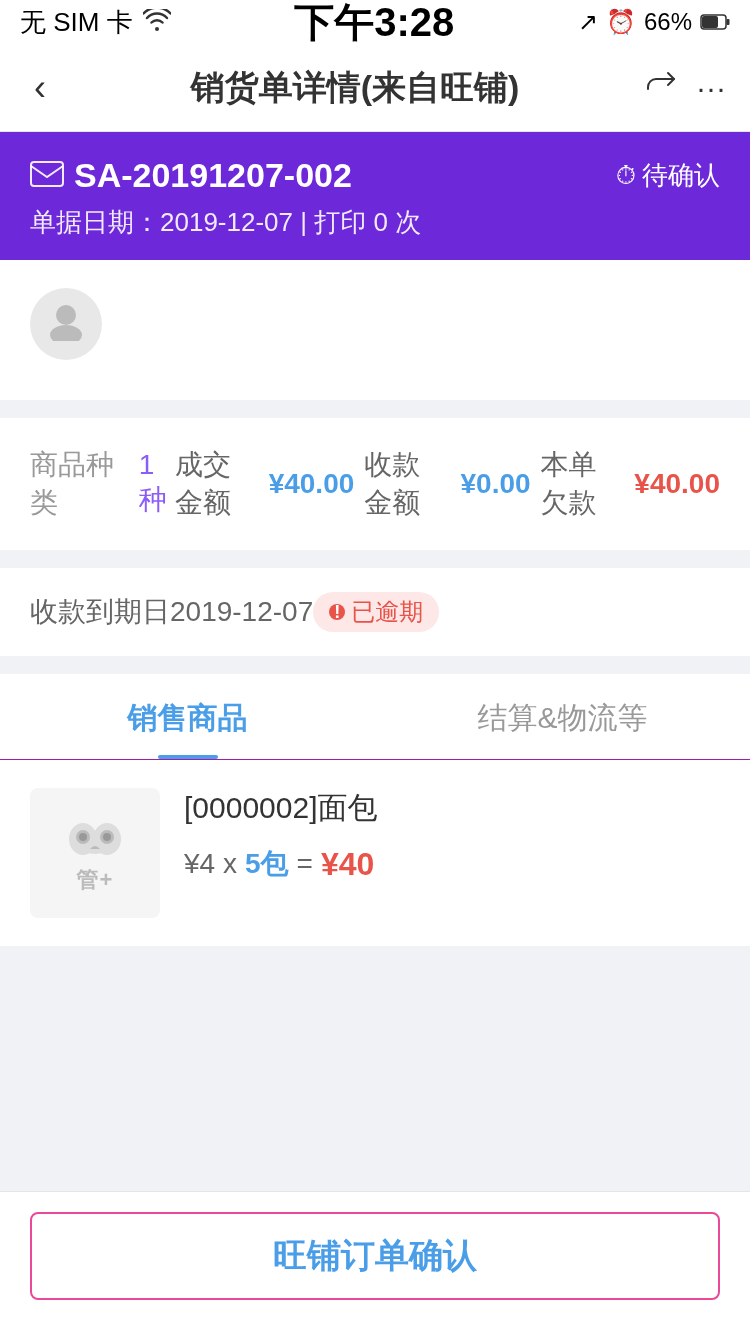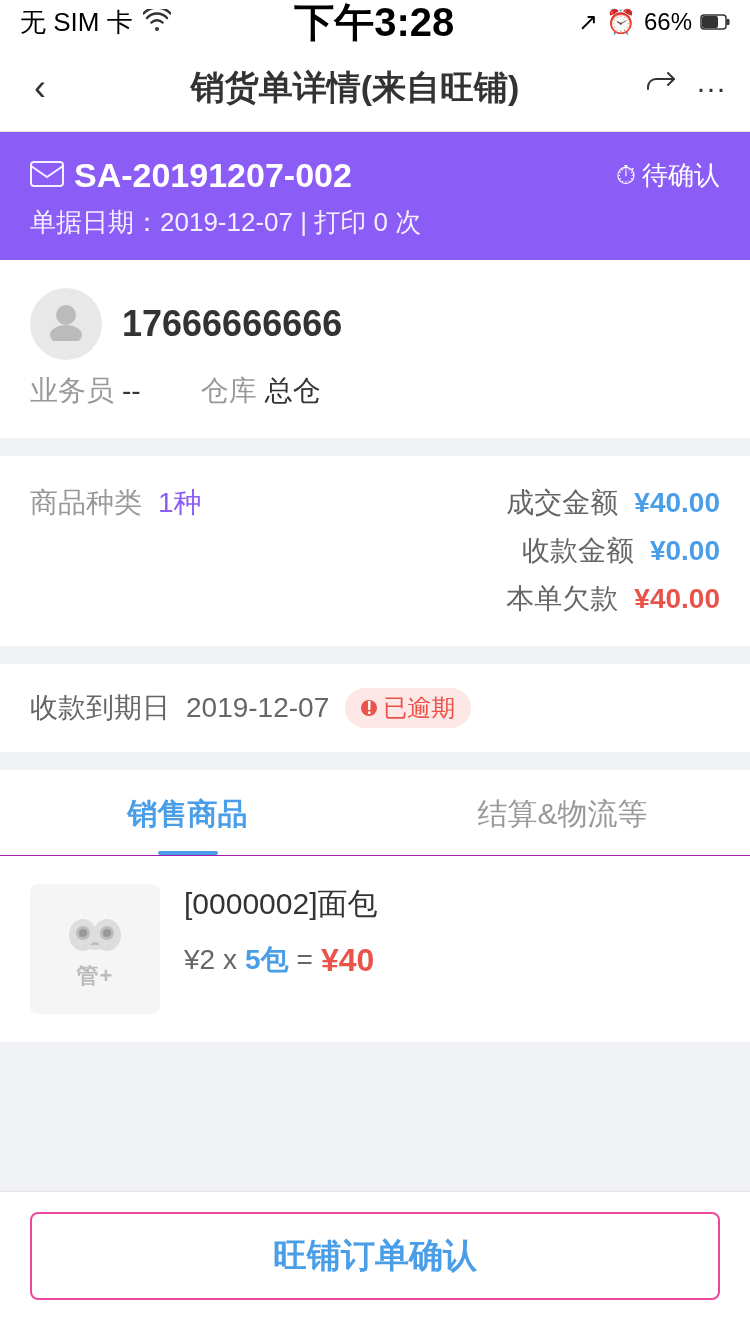--- a/index.html
+++ b/index.html
@@ -59,21 +59,21 @@
       gap: 20px;
     }
     .nav-action-btn {
       color: #333;
       font-size: 30px;
       cursor: pointer;
     }
 
     
     .order-banner {
-      background: #8b5cf6;
+      background: #6d28d9;
       padding: 24px 30px 20px;
     }
     .order-banner-top {
       display: flex;
       justify-content: space-between;
       align-items: center;
       margin-bottom: 10px;
     }
     .order-id {
       font-size: 34px;
@@ -159,21 +159,21 @@
       display: flex;
       align-items: center;
       gap: 16px;
       font-size: 28px;
       color: #666;
     }
     .summary-label { color: #999; }
     .summary-value { color: #8b5cf6; font-weight: 500; }
     .summary-right {
       display: flex;
-      flex-direction: column;
+      flex-direction: row;
       align-items: flex-end;
       gap: 10px;
     }
     .summary-row {
       display: flex;
       align-items: center;
       gap: 16px;
       font-size: 28px;
     }
     .amount-label { color: #666; }
@@ -183,21 +183,20 @@
 
     
     .due-section {
       background: #fff;
       padding: 24px 30px;
       margin-bottom: 18px;
       font-size: 28px;
       color: #666;
       display: flex;
       align-items: center;
-      gap: 16px;
     }
     .overdue-badge {
       background: #fde8e7;
       color: #e8534a;
       border-radius: 20px;
       padding: 4px 16px;
       font-size: 24px;
       display: flex;
       align-items: center;
       gap: 6px;
@@ -400,31 +399,20 @@
 <div class="customer-section">
   <div class="customer-row">
     <div class="avatar">
       <span class="avatar-icon">
         <svg width="42" height="42" viewBox="0 0 42 42" fill="none">
           <circle cx="21" cy="16" r="10" fill="#bbb"></circle>
           <ellipse cx="21" cy="36" rx="16" ry="10" fill="#bbb"></ellipse>
         </svg>
       </span>
     </div>
-    <span class="customer-phone">17666666666</span>
-  </div>
-  <div class="customer-meta">
-    <div class="customer-meta-item">
-      <span class="meta-label">业务员</span>
-      <span class="meta-value">--</span>
-    </div>
-    <div class="customer-meta-item">
-      <span class="meta-label">仓库</span>
-      <span class="meta-value">总仓</span>
-    </div>
   </div>
 </div>
 
 <div class="summary-section">
   <div class="summary-left">
     <span class="summary-label">商品种类</span>
     <span class="summary-value">1种</span>
   </div>
   <div class="summary-right">
     <div class="summary-row">
@@ -474,21 +462,21 @@
           <circle cx="52" cy="26" r="4" fill="#999"></circle>
           <ellipse cx="40" cy="38" rx="12" ry="5" fill="#ddd"></ellipse>
           <path d="M35 38 Q40 32 45 38" fill="#bbb"></path>
         </svg>
         <span class="product-logo-text">管+</span>
       </div>
     </div>
     <div class="product-info">
       <div class="product-name">[0000002]面包</div>
       <div class="product-price-row">
-        <span>¥2 x </span>
+        <span>¥4 x </span>
         <span class="price-highlight">5包</span>
         <span> = </span>
         <span class="price-total">¥40</span>
       </div>
     </div>
   </div>
 </div>
 
 <div class="content-area" style="height: 320px;"></div>
 

